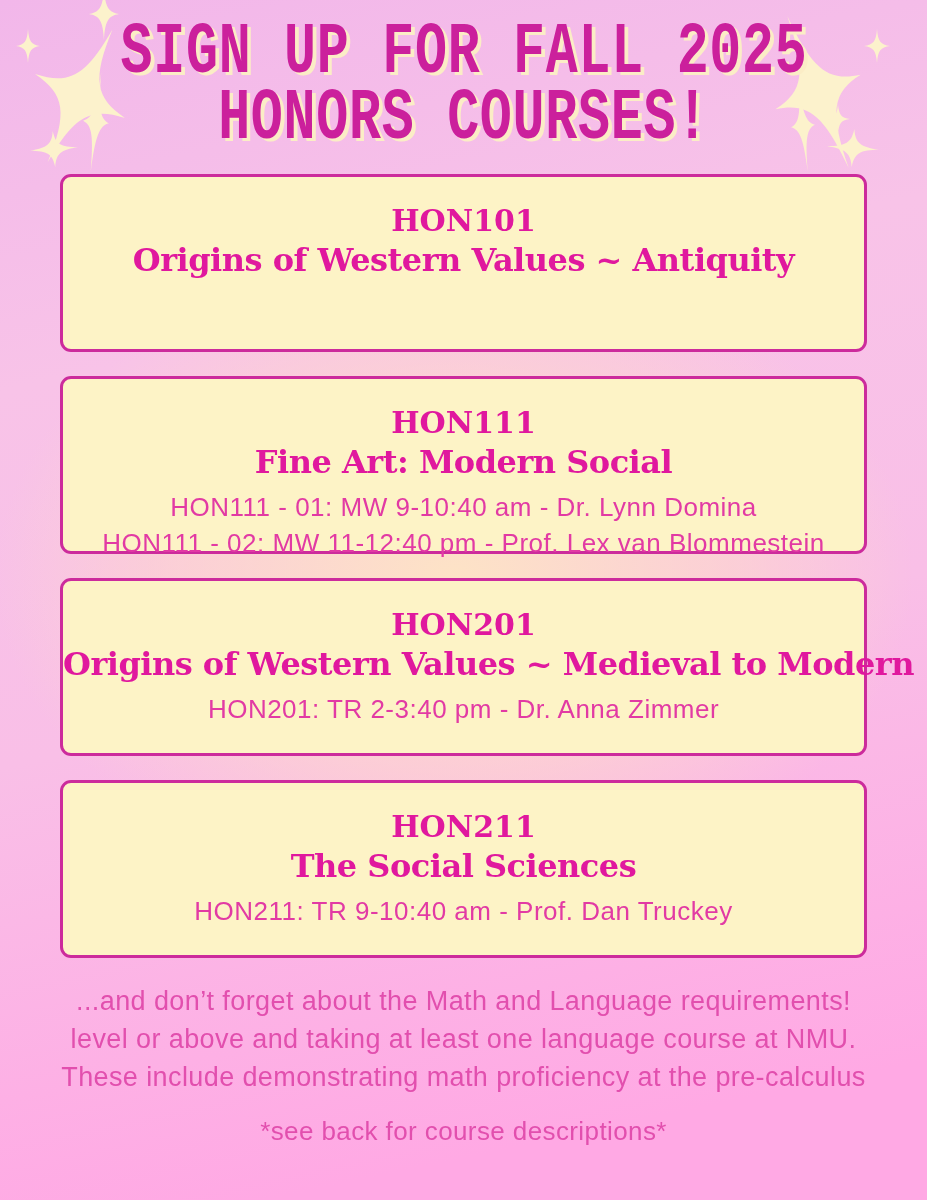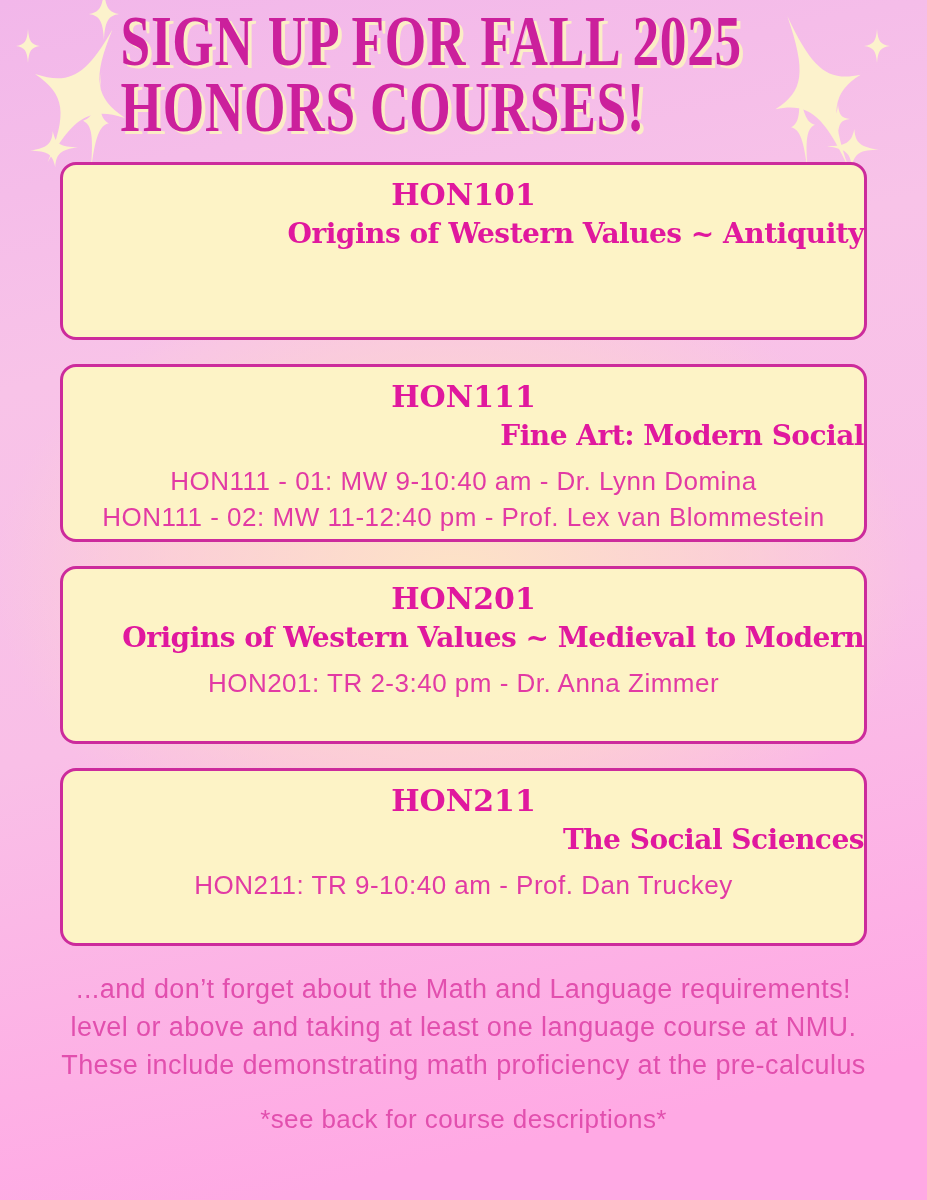--- a/index.html
+++ b/index.html
@@ -21,23 +21,23 @@
   }
   .sparkles{
     position:absolute;inset:0;
     width:927px;height:1200px;
     z-index:1;pointer-events:none;
   }
   .content{position:relative;z-index:2;}
 
   
   .title-block{
-    padding-top:8px;
-    text-align:left;
-    font-family:Liberation Serif, serif;
+    padding-top:20px;
+    text-align:center;
+    font-family:Liberation Mono, monospace;
     font-weight:bold;
     color:var(--title_magenta);
     text-shadow:5px 3px 0 var(--title_shadow_cream);
     margin:0;
   }
   .title-line{
     font-size:72px;
     line-height:66px;
     letter-spacing:1px;
     transform:scaleX(0.74);
@@ -45,39 +45,38 @@
     white-space:nowrap;
   }
 
   
   .course-box{
     box-sizing:border-box;
     width:807px;height:178px;
     margin:0 auto 24px auto;
     background:var(--card_fill);
     border:3px solid var(--card_border);
-    border-radius:16px;
+    border-radius:11px;
     text-align:center;
-    padding-top:12px;
+    padding-top:26px;
   }
   .course-box.first{margin-top:22px;}
   .course-code{
     font-family:"DejaVu Serif", serif;
     font-weight:bold;
     font-size:30px;line-height:36px;
     color:var(--heading_magenta);
   }
   .course-name{
     font-family:"DejaVu Serif", serif;
     font-weight:bold;
-    font-size:28px;line-height:42px;
+    font-size:32px;line-height:42px;
     letter-spacing:-0.5px;
     color:var(--heading_magenta);
     white-space:nowrap;
-    text-align:right;
   }
   .sections{margin-top:6px;}
   .sections p{
     margin:0;
     font-size:26px;line-height:36px;
     letter-spacing:0.5px;
     color:var(--schedule_pink);
   }
   .sections p:only-child{}
 

